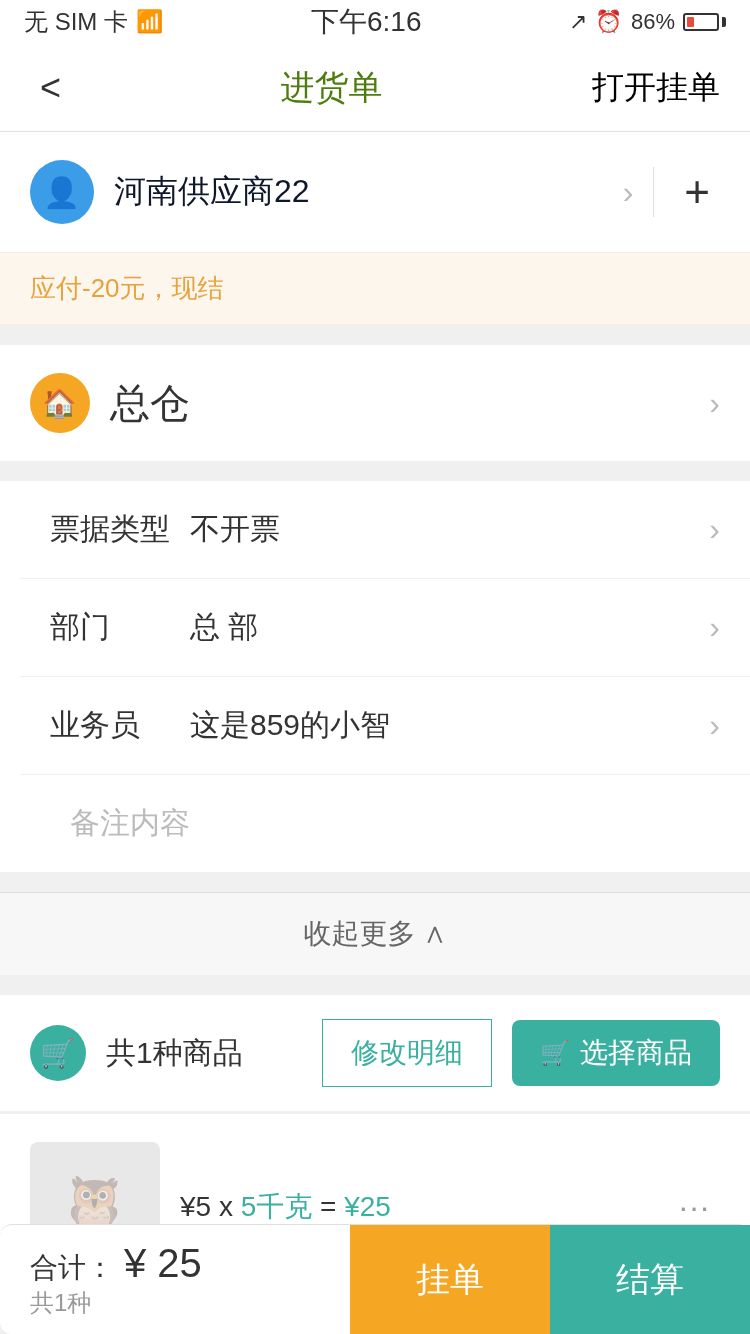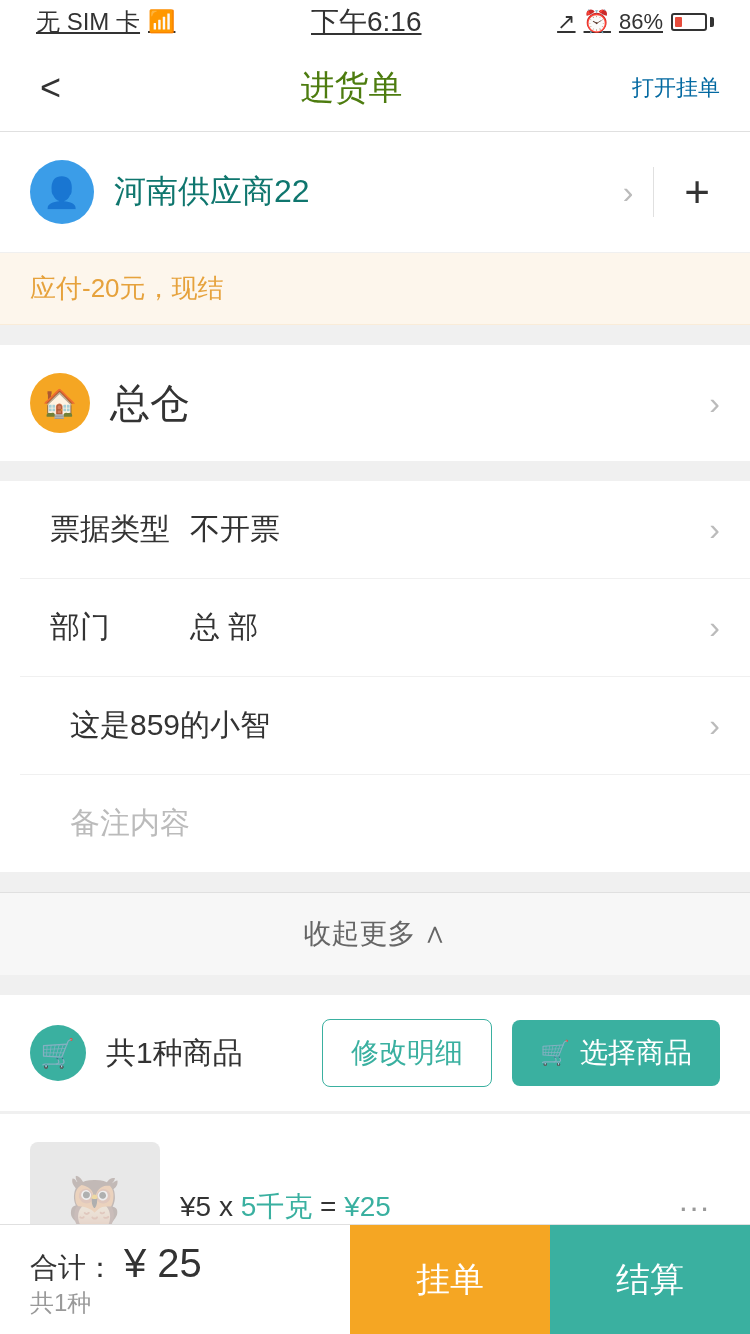--- a/index.html
+++ b/index.html
@@ -14,24 +14,23 @@
     }
 
     
     .status-bar {
       width: 100%;
       height: 44px;
       background: #fff;
       display: flex;
       align-items: center;
       justify-content: space-between;
-      padding: 0 36px;
+      padding: 0 24px;
       font-size: 24px;
       color: #333;
-      text-decoration: underline;
     }
     .status-left { display: flex; align-items: center; gap: 8px; }
     .status-center { font-size: 28px; font-weight: 500; }
     .status-right { display: flex; align-items: center; gap: 8px; font-size: 22px; }
     .battery {
       display: inline-flex; align-items: center; gap: 2px;
     }
     .battery-body {
       width: 36px; height: 18px; border: 2px solid #333; border-radius: 3px; position: relative;
       display: flex; align-items: center; padding: 2px;
@@ -54,21 +53,21 @@
       padding: 0 30px;
       border-bottom: 1px solid #e0e0e0;
     }
     .nav-back {
       font-size: 36px; color: #333; cursor: pointer; padding: 10px;
     }
     .nav-title {
       font-size: 34px; font-weight: 500; color: #4d7c0f;
     }
     .nav-action {
-      font-size: 22px; color: #0369a1; cursor: pointer;
+      font-size: 32px; color: #000000; cursor: pointer;
     }
 
     
     .content {
       background: #f0f0f0;
     }
 
     .section {
       background: #fff;
       margin-bottom: 20px;
@@ -80,21 +79,21 @@
       align-items: center;
       padding: 28px 30px;
       border-bottom: 1px solid #f0f0f0;
     }
     .supplier-avatar {
       width: 64px; height: 64px; border-radius: 50%; background: #3b9de8;
       display: flex; align-items: center; justify-content: center;
       color: #fff; font-size: 30px; margin-right: 20px; flex-shrink: 0;
     }
     .supplier-name {
-      flex: 1; font-size: 32px; color: #0f766e;
+      flex: 1; font-size: 32px; color: #0f172a;
     }
     .chevron {
       color: #bbb; font-size: 32px; margin-left: 10px;
     }
     .divider-v {
       width: 1px; height: 50px; background: #e0e0e0; margin: 0 20px;
     }
     .add-btn {
       font-size: 44px; color: #333; cursor: pointer; padding: 0 10px;
     }
@@ -171,21 +170,21 @@
     }
     .product-icon {
       width: 56px; height: 56px; border-radius: 50%; background: #3ab0a0;
       display: flex; align-items: center; justify-content: center;
       flex-shrink: 0;
     }
     .product-count {
       flex: 1; font-size: 30px; color: #333;
     }
     .btn-outline {
-      border: 1px solid #3ab0a0; border-radius: 8px;
+      border: 1px solid #3ab0a0; border-radius: 0;
       padding: 14px 28px; font-size: 28px; color: #3ab0a0;
       background: #fff; cursor: pointer; white-space: nowrap;
     }
     .btn-primary {
       border: none; border-radius: 8px;
       padding: 14px 28px; font-size: 28px; color: #fff;
       background: #3ab0a0; cursor: pointer; white-space: nowrap;
       display: flex; align-items: center; gap: 10px;
     }
 
@@ -228,20 +227,21 @@
     
     .bottom-bar {
       position: fixed;
       bottom: 0; left: 0;
       width: 750px;
       height: 110px;
       display: flex;
       align-items: center;
       background: #fff;
       border-top: 1px solid #e0e0e0;
+      border-radius: 12px;
     }
     .total-section {
       flex: 1;
       padding: 0 30px;
     }
     .total-label {
       font-size: 28px; color: #333;
       display: flex; align-items: baseline; gap: 10px;
     }
     .total-amount {
@@ -327,20 +327,21 @@
       <span class="form-label">票据类型</span>
       <span class="form-value">不开票</span>
       <span class="chevron">›</span>
     </div>
     <div class="form-row">
       <span class="form-label">部门</span>
       <span class="form-value">总 部</span>
       <span class="chevron">›</span>
     </div>
     <div class="form-row">
+      <span class="form-label">业务员</span>
       <span class="form-value">这是859的小智</span>
       <span class="chevron">›</span>
     </div>
     <div class="form-row">
       <span class="form-value form-placeholder">备注内容</span>
     </div>
   </div>
 
   <div class="collapse-toggle">
     <span>收起更多 ∧</span>

